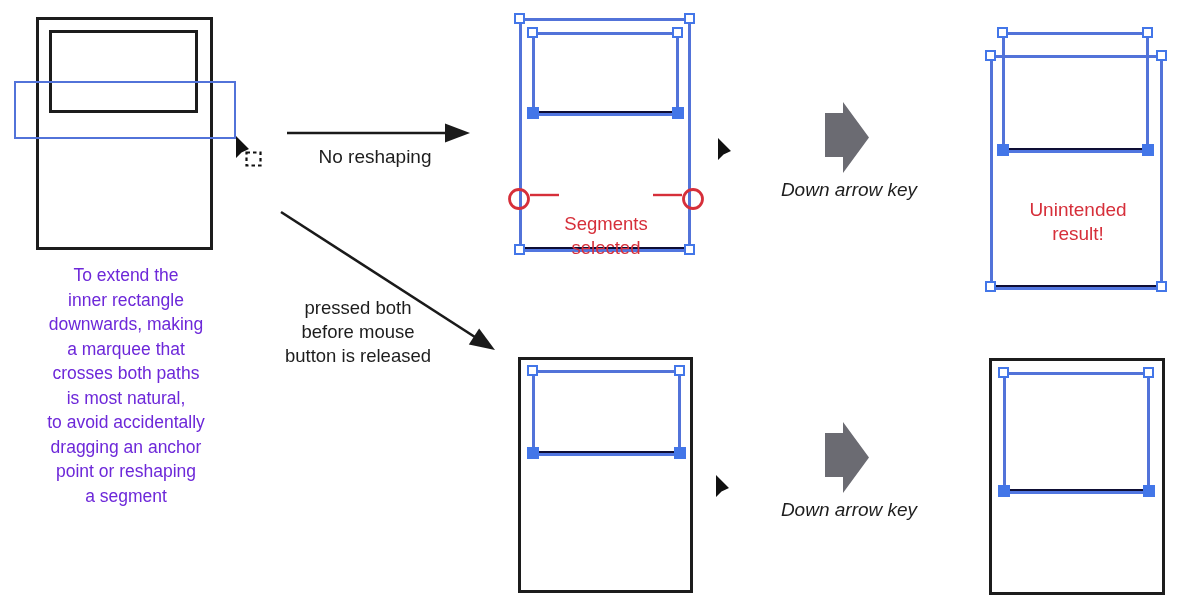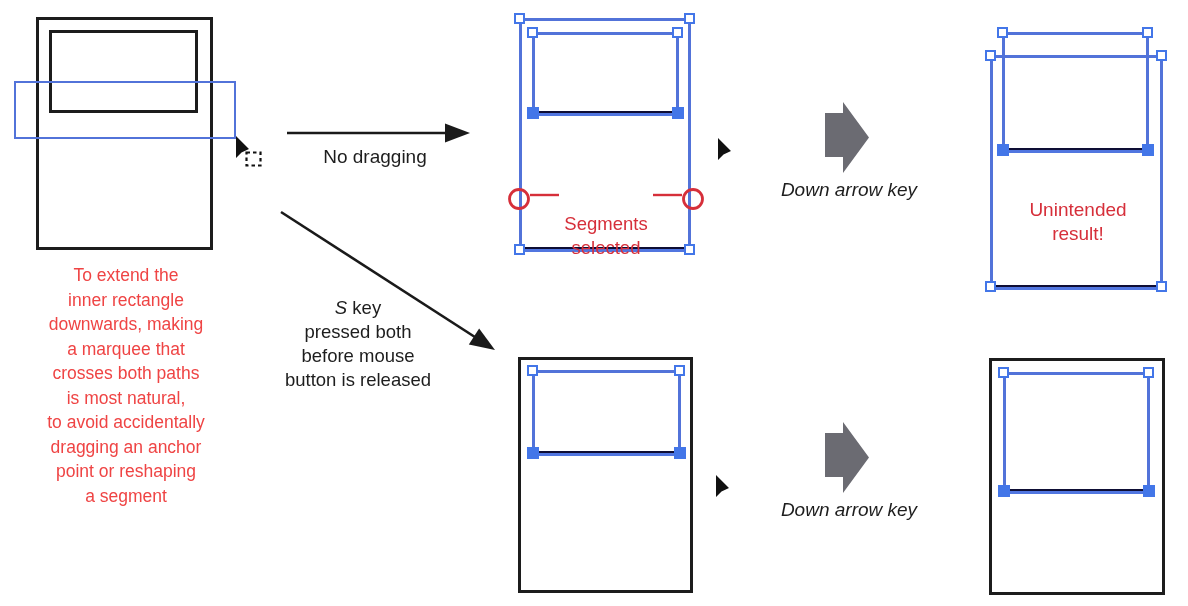--- a/index.html
+++ b/index.html
@@ -7,21 +7,21 @@
           font-family:"Liberation Sans",sans-serif;color:#1c1c1c;}
   .black-rect{position:absolute;box-sizing:border-box;border:3px solid #1c1c1c;background:transparent;}
   .marquee{position:absolute;box-sizing:border-box;border:2px solid #5273d9;background:transparent;}
   .edge{position:absolute;background:#5273d9;}
   .edge-dual{position:absolute;height:4.5px;
              background-image:linear-gradient(to bottom,#0e0e35 0%,#0e0e35 45%,#5176e0 45%,#5176e0 100%);}
   .handle{position:absolute;width:11px;height:11px;box-sizing:border-box;
           border:2.5px solid #4376e8;background:#ffffff;}
   .handle-filled{position:absolute;width:12px;height:12px;background:#4376e8;}
   .caption{position:absolute;left:10px;top:263px;width:232px;text-align:center;
-           font-size:17.5px;line-height:1.4;white-space:pre-line;color:#ef4444;}
+           font-size:17.5px;line-height:1.4;white-space:pre-line;color:#6d28d9;}
   .lbl{position:absolute;text-align:center;color:#1d1d1d;}
   .lbl-nomod{left:295px;top:146px;width:160px;font-size:19px;}
   .lbl-skey{left:267px;top:296px;width:182px;font-size:18.5px;line-height:1.3;}
   .lbl-skey .rest{white-space:pre-line;}
   .lbl-red{color:#d62f3a;white-space:pre-line;}
   .lbl-segments{left:541px;top:172px;width:130px;font-size:18.5px;line-height:1.3;margin-top:40px;}
   .lbl-unintended{left:1003px;top:198px;width:150px;font-size:19px;line-height:1.25;}
   .lbl-downkey{width:158px;left:770px;font-size:19px;font-style:italic;}
   .svg-layer{position:absolute;left:0;top:0;pointer-events:none;}
   .ital{font-style:italic;}
@@ -112,23 +112,22 @@
     <div class="edge" style="left:1003px;top:372px;width:148px;height:2.5px;"></div>
     <div class="edge" style="left:1003px;top:372px;width:2.5px;height:120px;"></div>
     <div class="edge" style="left:1147px;top:372px;width:2.5px;height:120px;"></div>
     <div class="edge-dual" style="left:1002px;top:489px;width:149px;"></div>
     <div class="handle" style="left:998px;top:367px;"></div>
     <div class="handle" style="left:1143px;top:367px;"></div>
     <div class="handle-filled" style="left:998px;top:485px;"></div>
     <div class="handle-filled" style="left:1143px;top:485px;"></div>
   </div>
 
-  <div class="lbl lbl-nomod">No dragging</div>
+  <div class="lbl lbl-nomod">No reshaping</div>
   <div class="lbl lbl-skey">
-    <div><span class="ital">S</span><span> key</span></div>
     <div class="rest">pressed both
 before mouse
 button is released</div>
   </div>
   <div class="lbl lbl-downkey" style="top:179px;">Down arrow key</div>
   <div class="lbl lbl-downkey" style="top:499px;">Down arrow key</div>
 
   <svg class="svg-layer" width="1188" height="606" viewBox="0 0 1188 606">
 
     <g>

